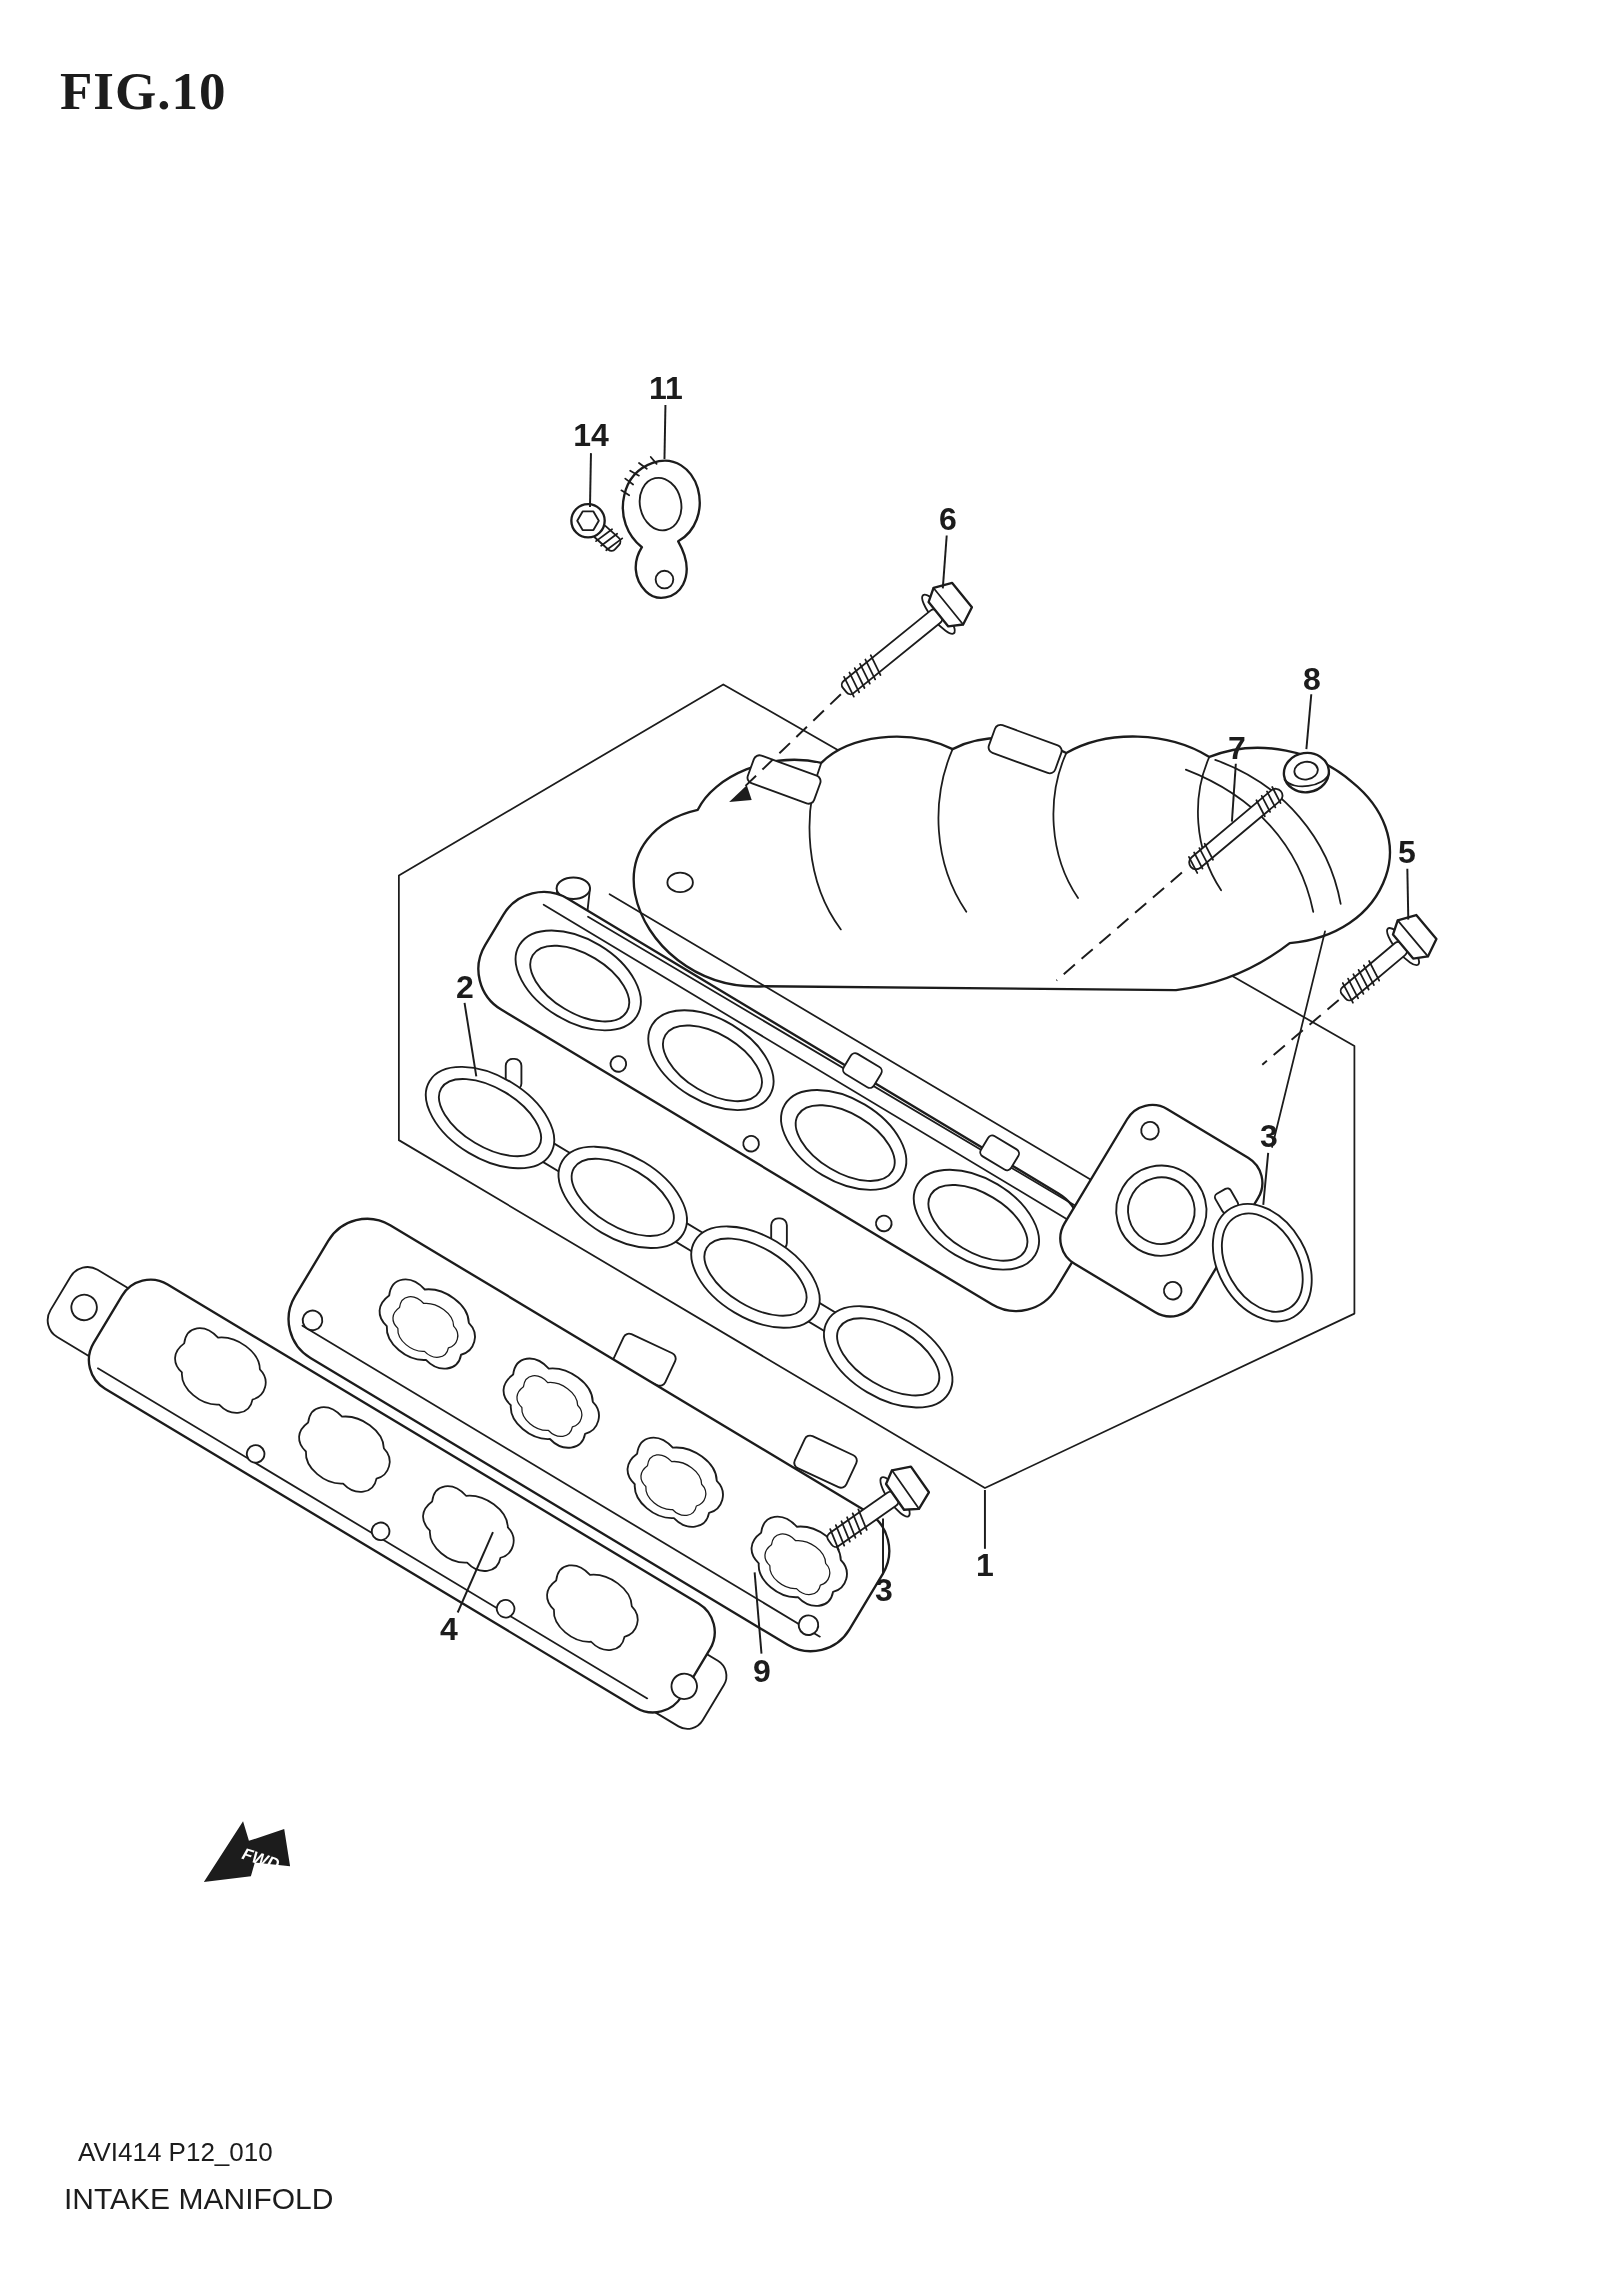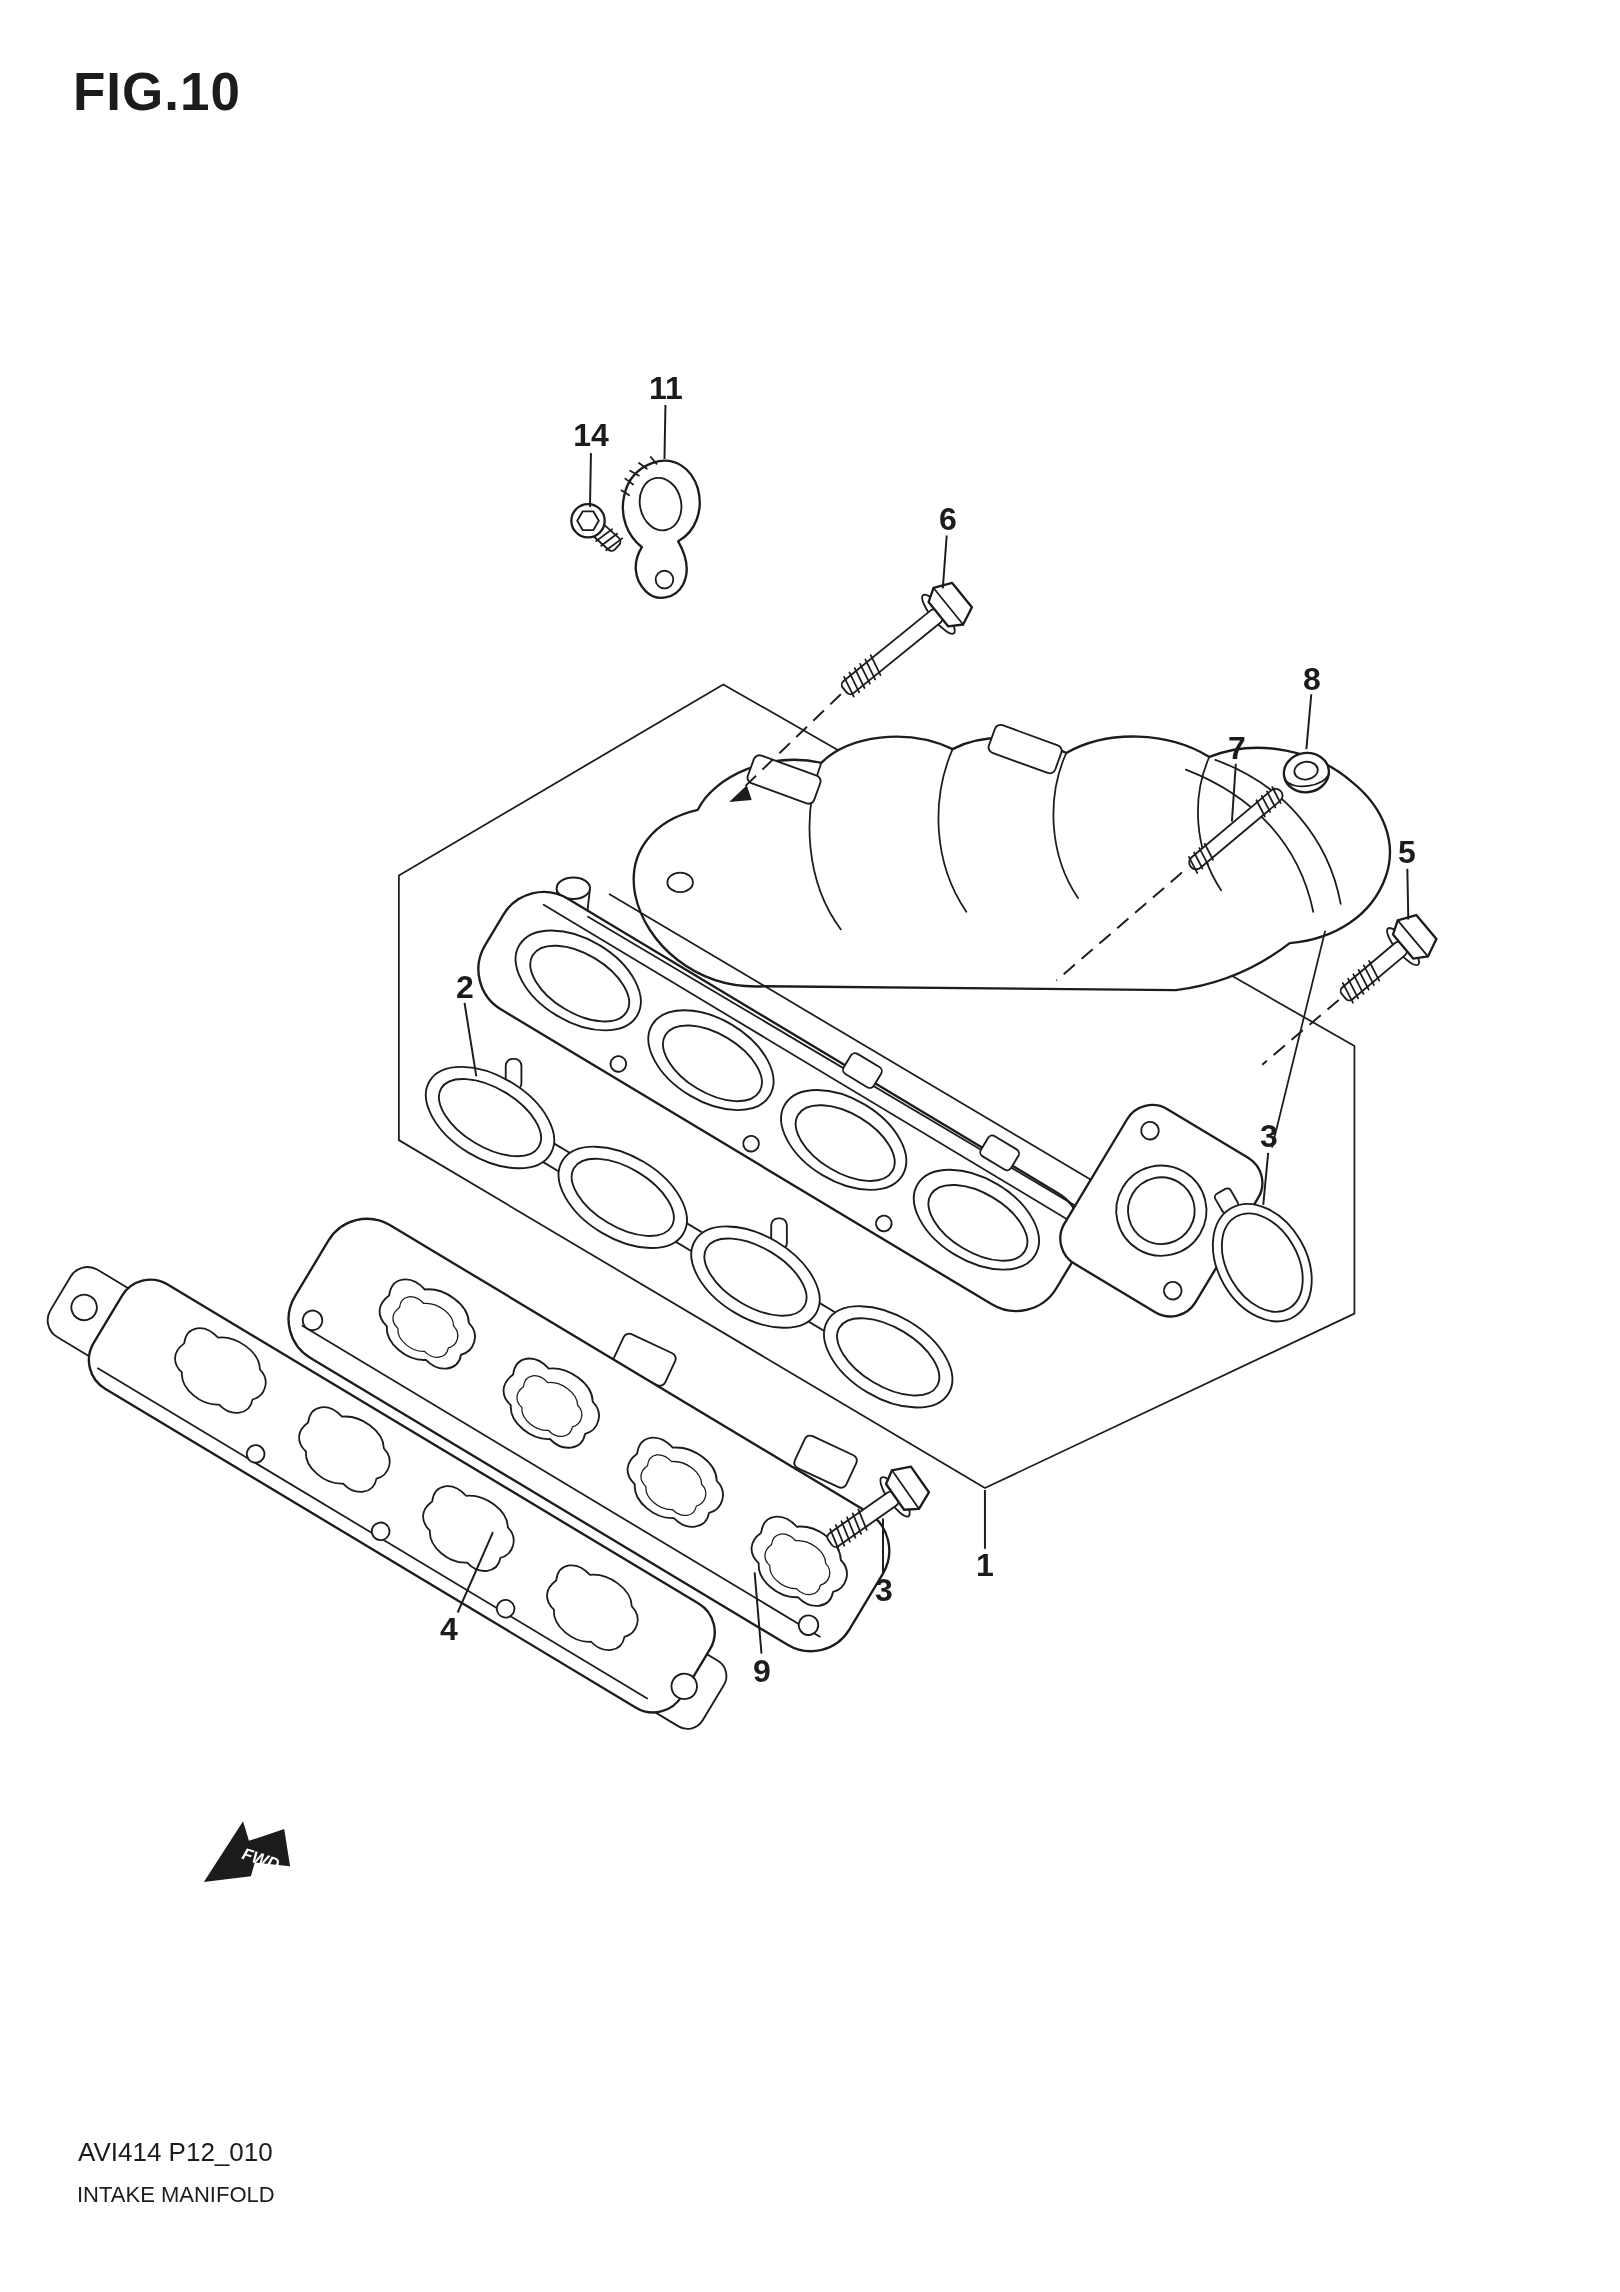--- a/index.html
+++ b/index.html
@@ -1,23 +1,23 @@
 <!DOCTYPE html>
 <html><head>
 <meta charset="utf-8">
 <style>
   html,body{margin:0;padding:0;background:#ffffff;}
   .page{position:relative;width:1620px;height:2293px;background:#ffffff;overflow:hidden;
         font-family:"Liberation Sans", sans-serif;color:#1c1c1c;}
-  .fig-title{position:absolute;left:73px;top:61px;font-size:53px;font-weight:bold;letter-spacing:1px;}
+  .fig-title{position:absolute;left:60px;top:61px;font-size:53px;font-weight:bold;letter-spacing:1px;font-family:Liberation Serif, serif;}
   .diagram-svg{position:absolute;left:0;top:0;}
   .callout{position:absolute;transform:translate(-50%,-50%);font-size:32px;font-weight:bold;
            line-height:1;white-space:nowrap;}
   .footer-code{position:absolute;left:78px;top:2137px;font-size:26px;}
-  .footer-name{position:absolute;left:77px;top:2182px;font-size:22px;}
+  .footer-name{position:absolute;left:64px;top:2182px;font-size:30px;}
   .lnthin{fill:none;stroke:#1c1c1c;stroke-width:1.8;stroke-linecap:round;stroke-linejoin:round;}
   .wh{fill:#ffffff;stroke:#1c1c1c;stroke-width:2.4;stroke-linejoin:round;}
   .whthin{fill:#ffffff;stroke:#1c1c1c;stroke-width:1.9;stroke-linejoin:round;}
   .leader{fill:none;stroke:#1c1c1c;stroke-width:2;}
   .leader-dash{fill:none;stroke:#1c1c1c;stroke-width:2;stroke-dasharray:15 9;}
   .blk{fill:#1c1c1c;stroke:none;}
   .fwd-text{font-family:"Liberation Sans",sans-serif;font-style:italic;font-weight:bold;
             font-size:17px;fill:#ffffff;}
 </style>
 </head>

